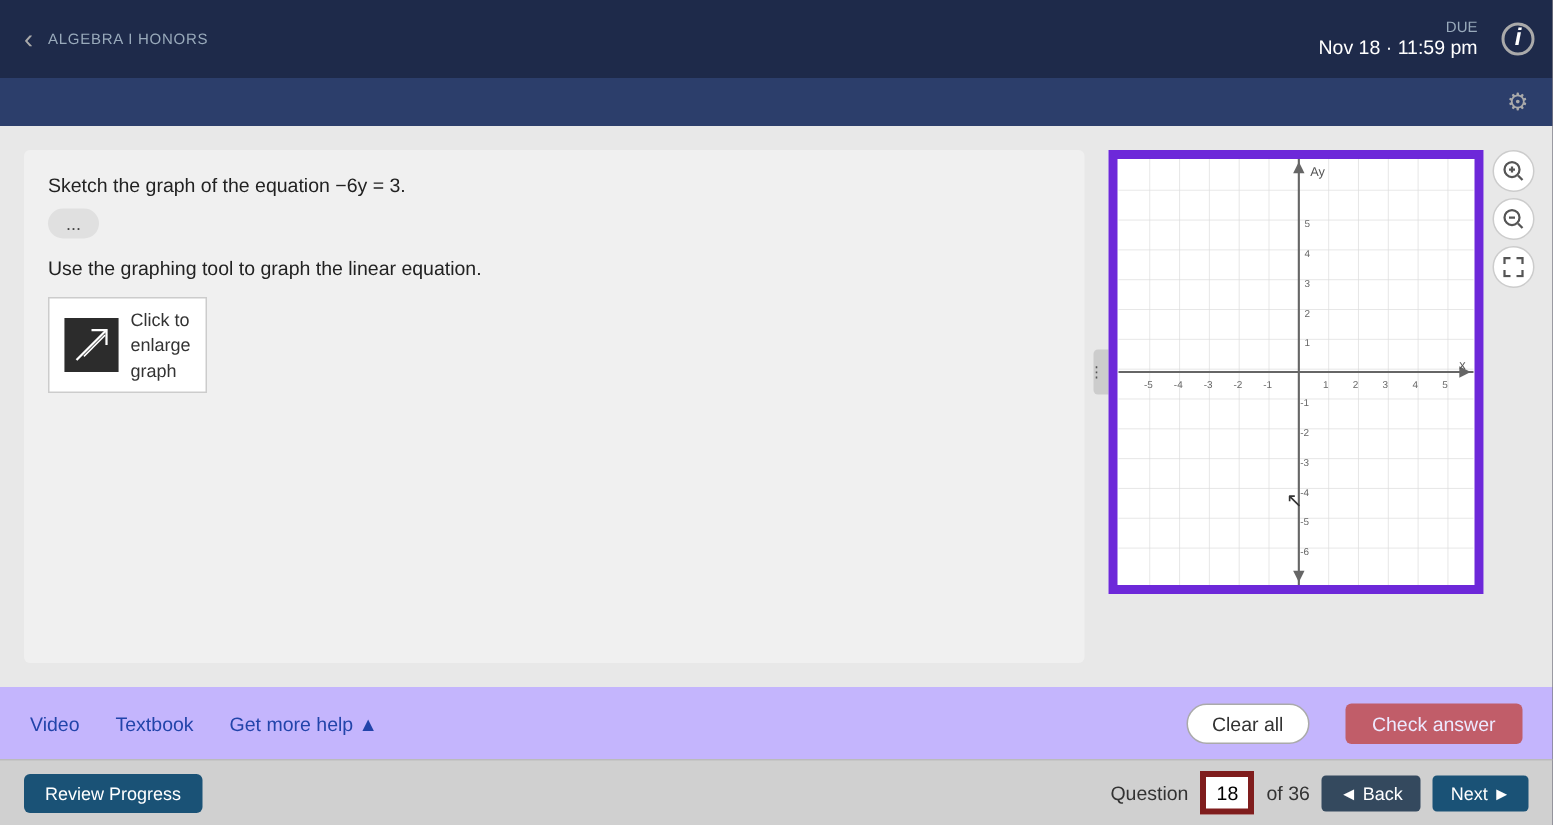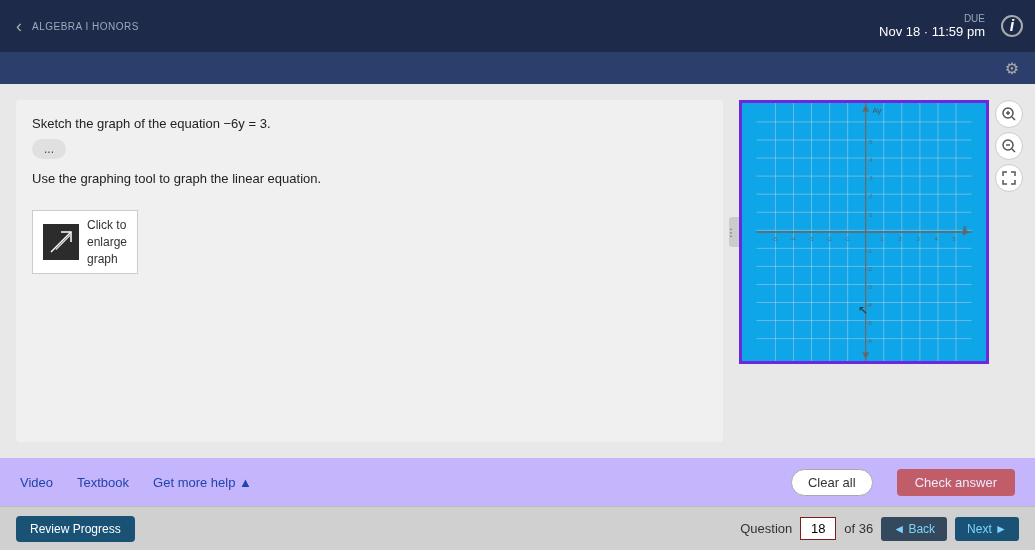--- a/index.html
+++ b/index.html
@@ -110,21 +110,21 @@
       background: #e0e0e0;
       border-radius: 12px;
       padding: 3px 12px;
       font-size: 12px;
       color: #444;
       margin-bottom: 12px;
     }
     .instruction-text {
       font-size: 13px;
       color: #222;
-      margin-bottom: 24px;
+      margin-bottom: 12px;
     }
     .enlarge-box {
       display: flex;
       align-items: center;
       gap: 8px;
       background: #fff;
       border: 1px solid #ccc;
       padding: 6px 10px;
       width: fit-content;
       cursor: pointer;
@@ -151,24 +151,24 @@
       color: #333;
       line-height: 1.4;
     }
     .graph-section {
       width: 280px;
       position: relative;
       display: flex;
       align-items: flex-start;
     }
     .graph-container {
-      background: #0ea5e9;
-      border: 3px solid #6d28d9;
+      background: #ffffff;
+      border: 6px solid #6d28d9;
       width: 250px;
-      height: 264px;
+      height: 296px;
       position: relative;
       overflow: hidden;
     }
     .graph-tools {
       display: flex;
       flex-direction: column;
       gap: 4px;
       margin-left: 6px;
     }
     .tool-btn {
@@ -265,28 +265,28 @@
     .question-nav {
       display: flex;
       align-items: center;
       gap: 8px;
       font-size: 13px;
       color: #333;
     }
     .question-num-input {
       width: 36px;
       text-align: center;
-      border: 1px solid #7f1d1d;
+      border: 4px solid #7f1d1d;
       background: #fff;
       padding: 3px;
       font-size: 13px;
     }
     .nav-btn {
       background: #1a5276;
-      color: #7dd3fc;
+      color: #ffffff;
       border: none;
       border-radius: 3px;
       padding: 5px 12px;
       font-size: 12px;
       cursor: pointer;
       display: flex;
       align-items: center;
       gap: 4px;
     }
     .nav-btn.back { background: #34495e; }

